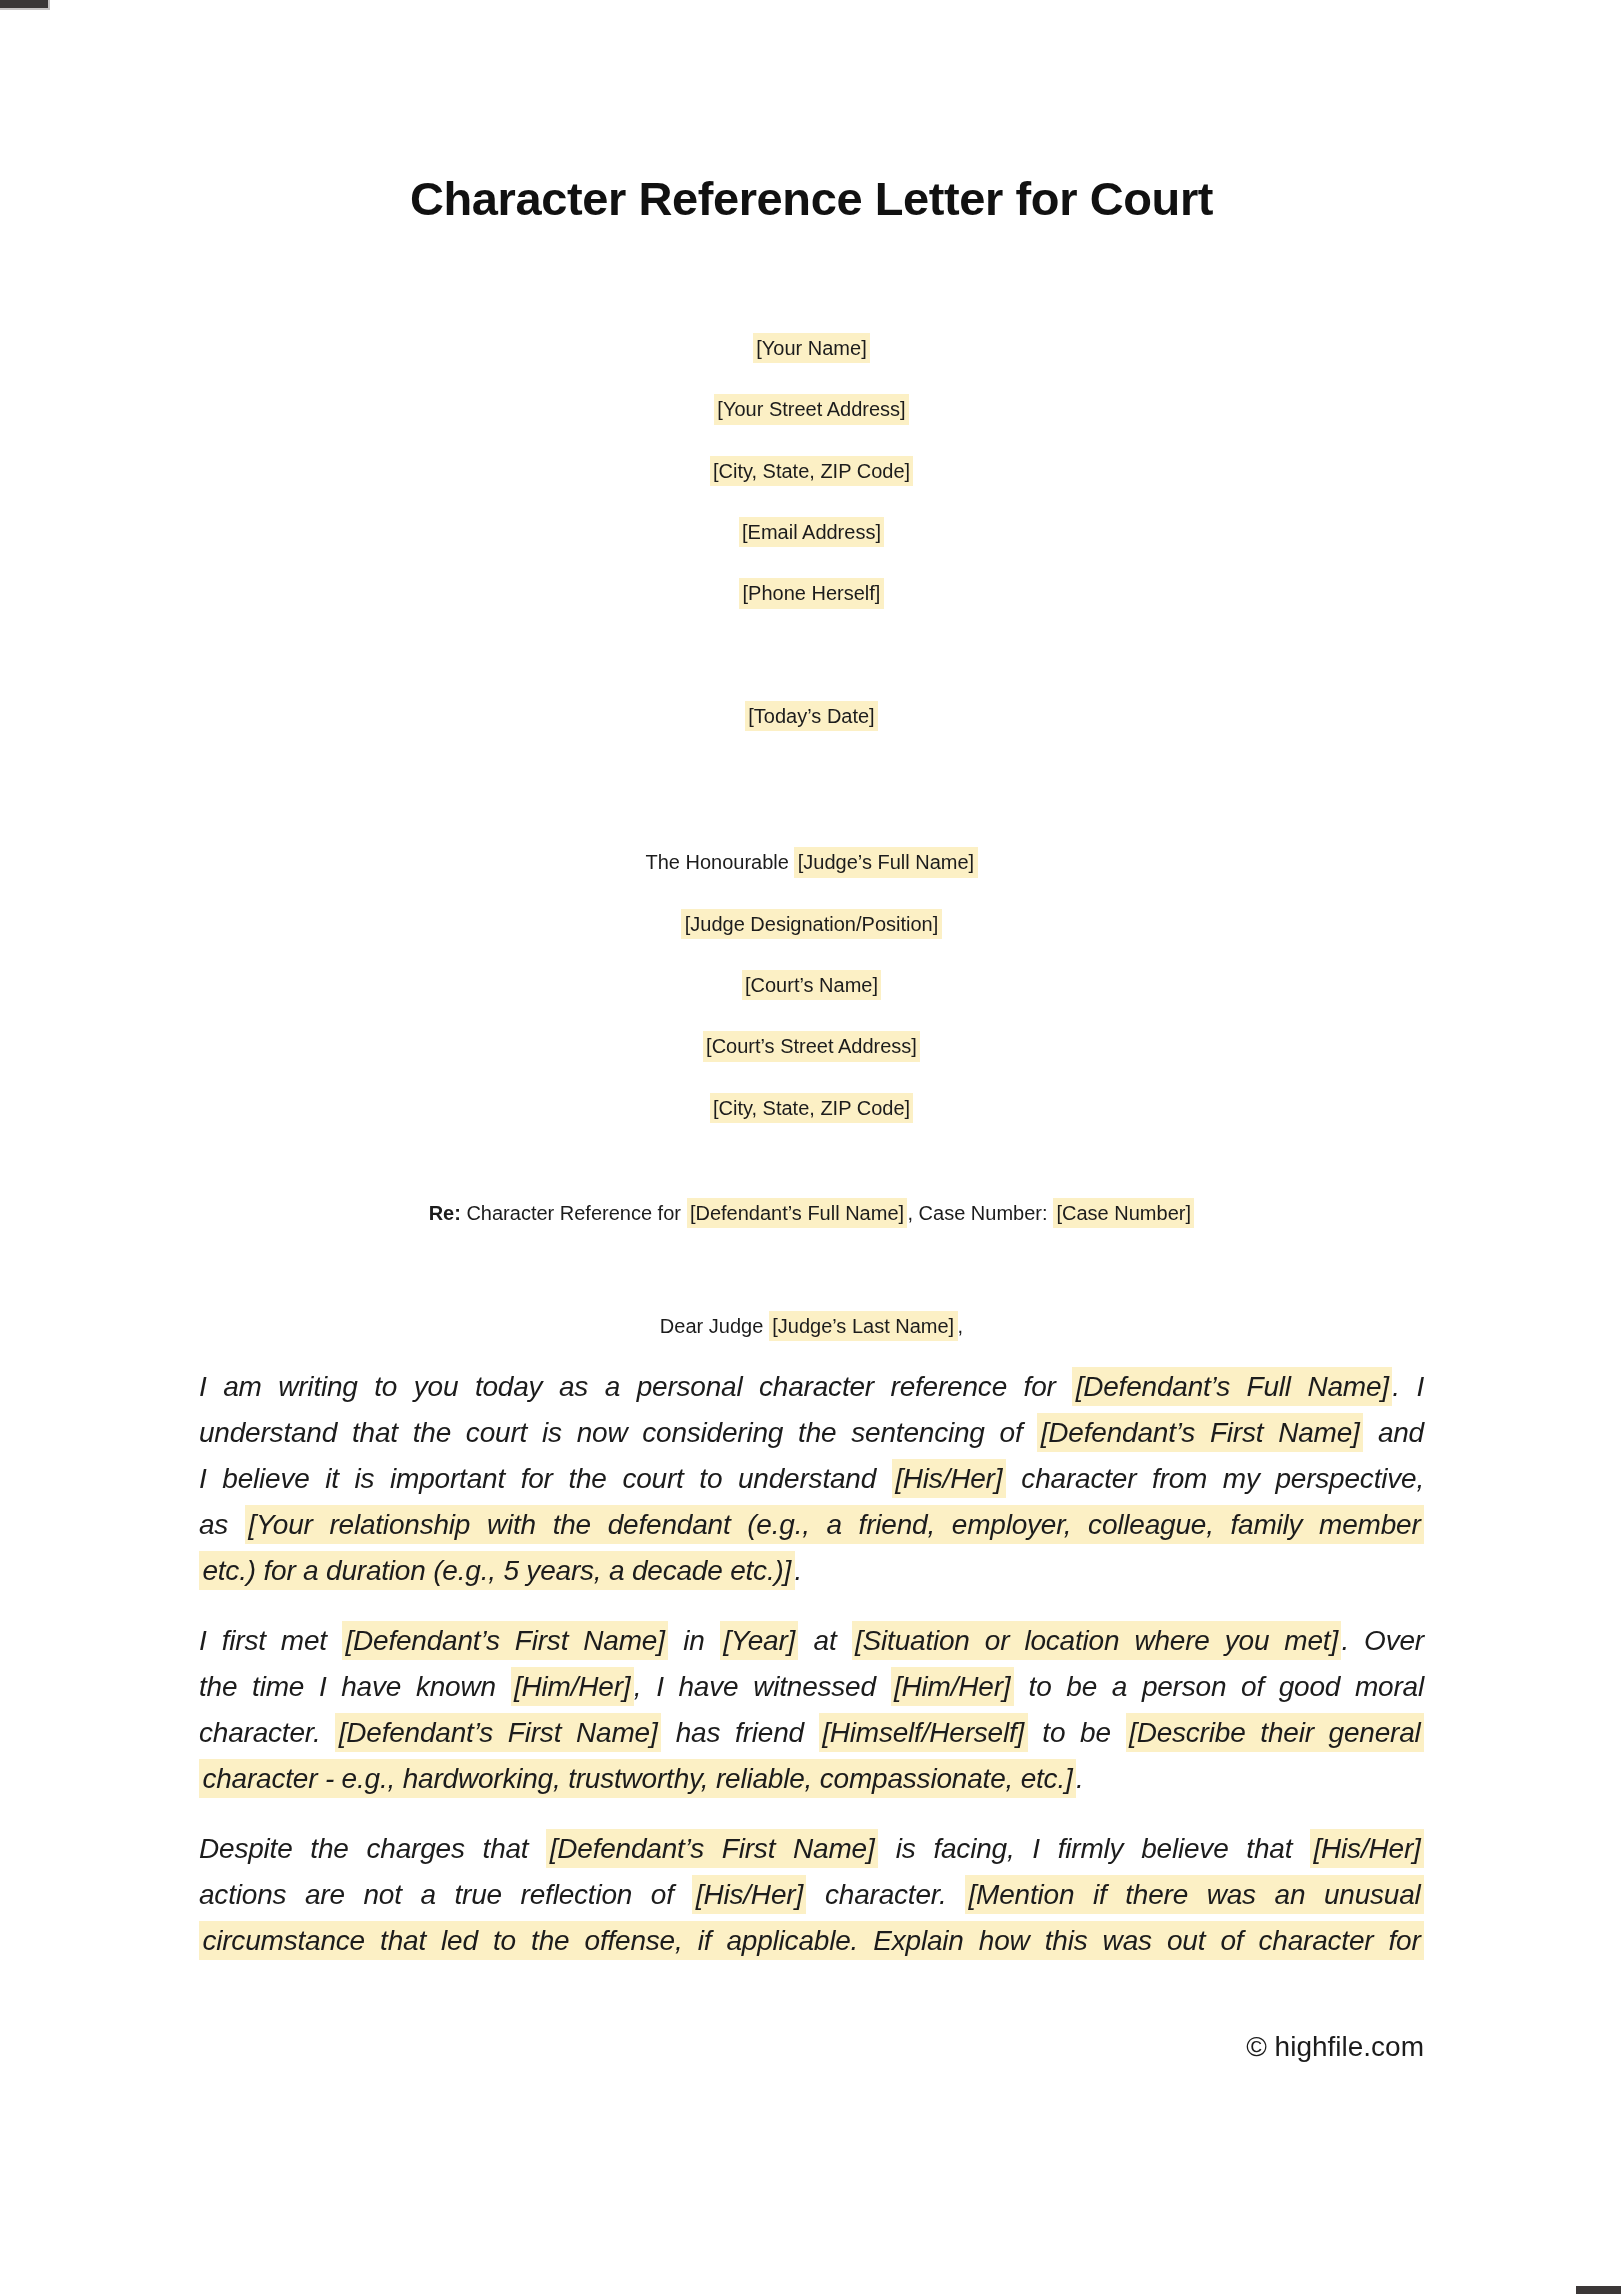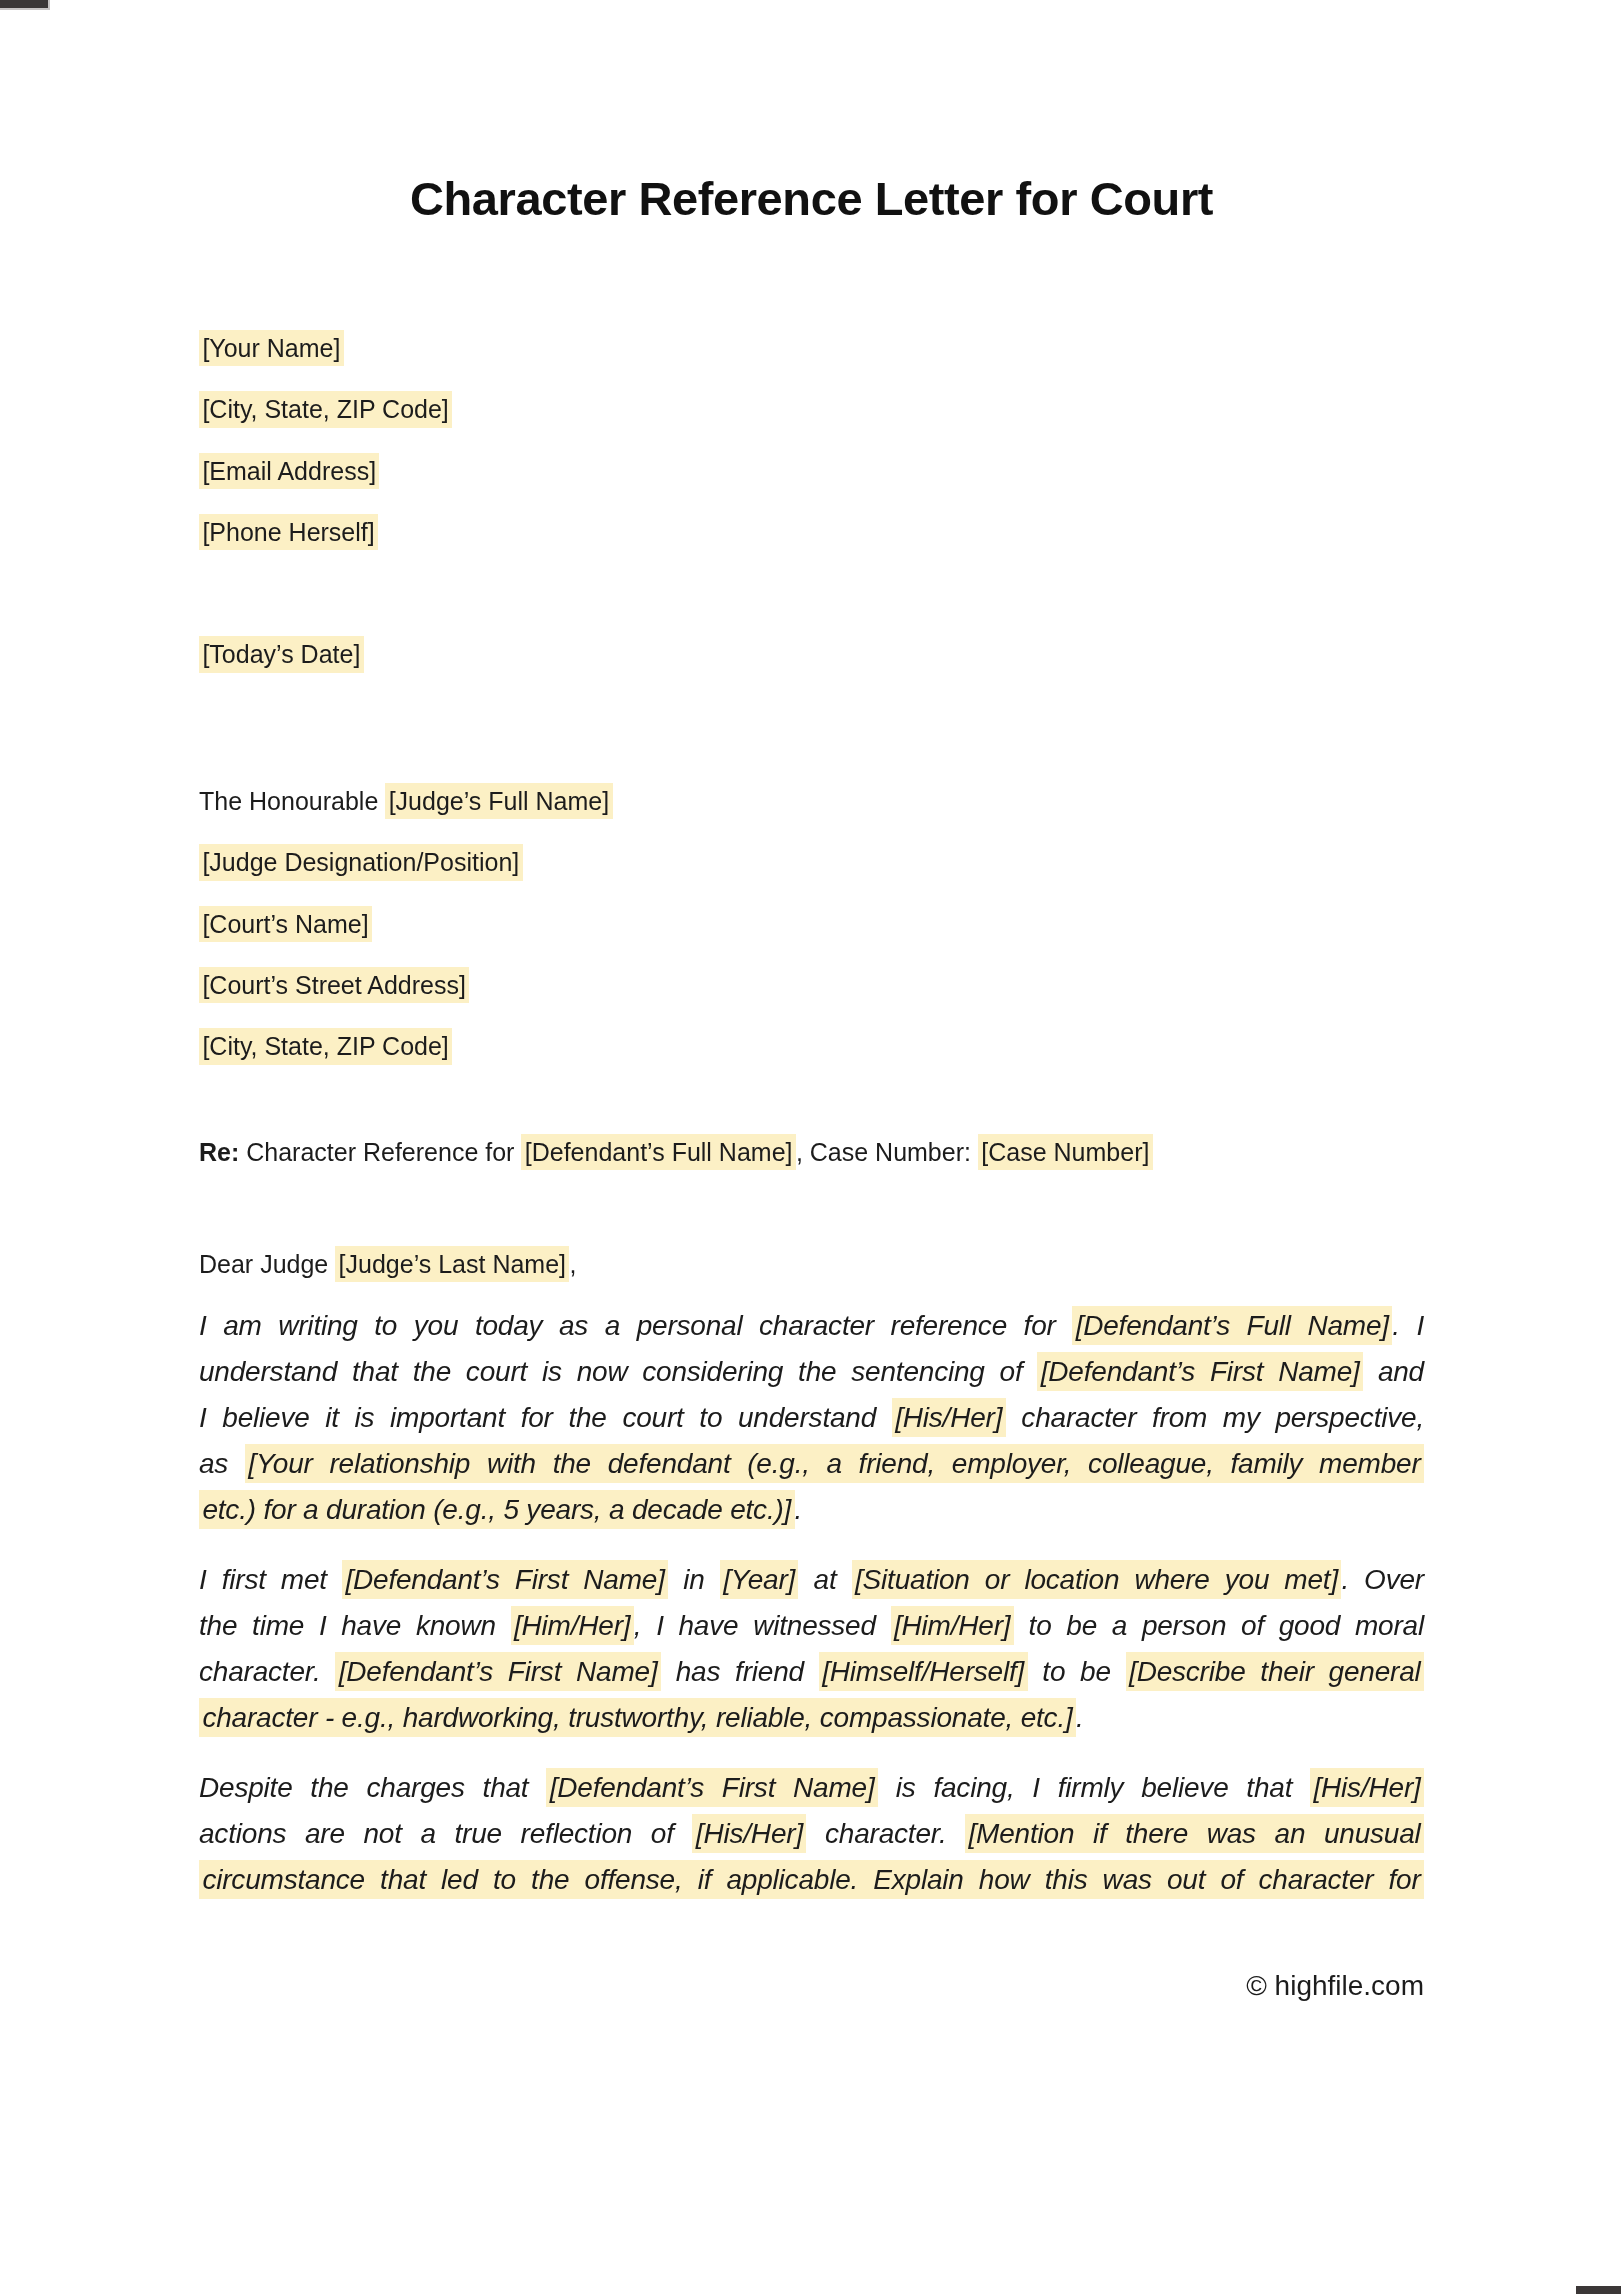--- a/index.html
+++ b/index.html
@@ -22,23 +22,24 @@
   }
 
   .block { padding-top:0; }
   .block.sender    { padding-top:97px; }
   .block.date      { padding-top:61px;  }
   .block.recipient { padding-top:85px; }
   .block.subject   { padding-top:44px;  }
   .block.salutation{ padding-top:51px;  }
 
   .line {
-    font-size:25px; line-height:47px;
+    font-size:20px; line-height:47px;
     margin-bottom:14.4px;
     white-space:pre-wrap;
+    text-align:center;
   }
 
   .paras { padding-top:0; }
   .para { margin-bottom:24px;font-style:italic; }
   .jline {
     font-size:28px; line-height:46px;
     letter-spacing:-0.2px;
     text-align:justify; text-align-last:justify;
     white-space:pre-wrap;
   }
@@ -70,20 +71,21 @@
 
 <div class="page">
   <div class="corner tl"></div>
   <div class="corner br"></div>
 
   <div class="content">
     <h1 class="title">Character Reference Letter for Court</h1>
 
     <div class="block sender">
         <div class="line"><span class="hl">[Your Name]</span></div>
+        <div class="line"><span class="hl">[Your Street Address]</span></div>
         <div class="line"><span class="hl">[City, State, ZIP Code]</span></div>
         <div class="line"><span class="hl">[Email Address]</span></div>
         <div class="line"><span class="hl">[Phone Herself]</span></div>
       </div>
 
     <div class="block date">
         <div class="line"><span class="hl">[Today’s Date]</span></div>
       </div>
 
     <div class="block recipient">

